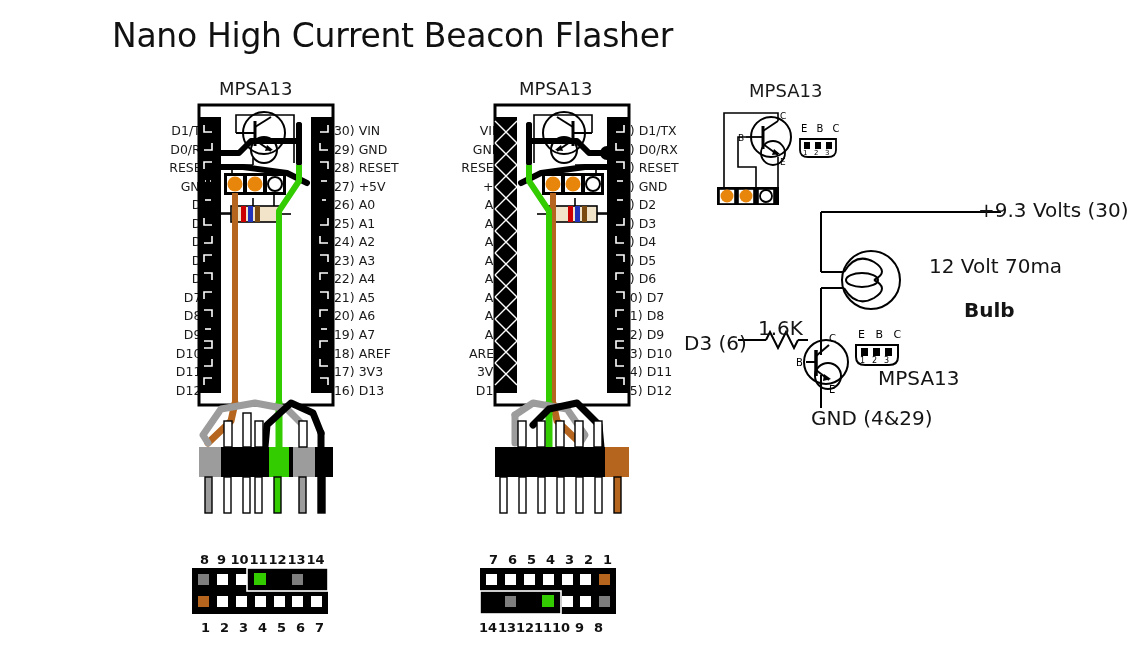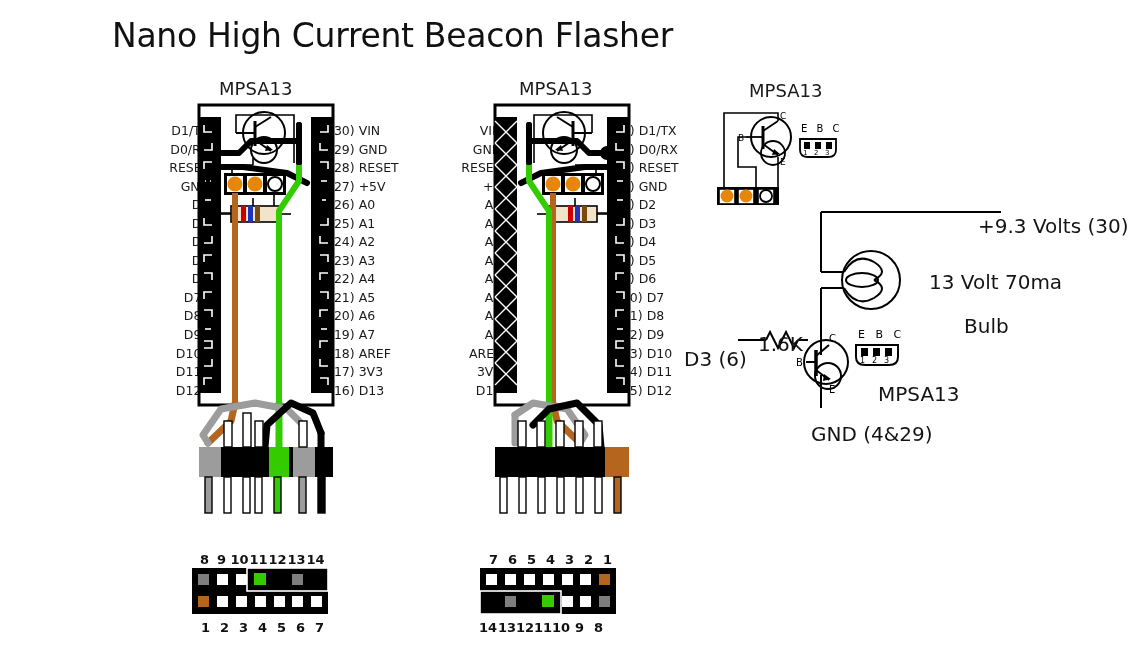--- a/index.html
+++ b/index.html
@@ -47,21 +47,20 @@
   }
   .pin-col div { height: 18.55px; }
   .pin-col.right-align { text-align: right; }
   .pin-col.left-align { text-align: left; }
 
   .schem-text {
     position: absolute;
     font-size: 20px;
     color: #141414;
     white-space: nowrap;
-    margin-top: 16px;
   }
   .conn-nums {
     position: absolute;
     font-size: 13px;
     font-weight: bold;
     color: #111;
     white-space: nowrap;
   }
   svg { display: block; overflow: visible; }
   .abs { position: absolute; }
@@ -474,22 +473,22 @@
       <rect x="65" y="158" width="7" height="8" fill="#000"></rect>
       <rect x="77" y="158" width="7" height="8" fill="#000"></rect>
       <rect x="89" y="158" width="7" height="8" fill="#000"></rect>
       <text x="64" y="173" font-family="DejaVu Sans, sans-serif" font-size="8" fill="#000">1</text>
       <text x="76" y="173" font-family="DejaVu Sans, sans-serif" font-size="8" fill="#000">2</text>
       <text x="88" y="173" font-family="DejaVu Sans, sans-serif" font-size="8" fill="#000">3</text>
     </g>
   </svg>
 
   <div class="schem-text" style="left:962px; top:198px;">+9.3 Volts (30)</div>
-  <div class="schem-text" style="left:913px; top:254px;">13 Volt  70ma</div>
-  <div class="schem-text" style="left:948px; top:298px;">Bulb</div>
+  <div class="schem-text" style="left:913px; top:254px;">12 Volt  70ma</div>
+  <div class="schem-text" style="left:948px; top:298px;font-weight:bold;">Bulb</div>
   <div class="schem-text" style="left:668px; top:331px;">D3 (6)</div>
   <div class="schem-text" style="left:742px; top:316px;">1.6K</div>
   <div class="schem-text" style="left:862px; top:366px;">MPSA13</div>
   <div class="schem-text" style="left:795px; top:406px;text-align:center;">GND (4&amp;29)</div>
 
   <div class="conn-nums" style="left:180px; top:552px; letter-spacing:0px;">
     <span style="display:inline-block; width:17px; text-align:center;">8</span><span style="display:inline-block; width:17px; text-align:center;">9</span><span style="display:inline-block; width:19px; text-align:center;">10</span><span style="display:inline-block; width:19px; text-align:center;">11</span><span style="display:inline-block; width:19px; text-align:center;">12</span><span style="display:inline-block; width:19px; text-align:center;">13</span><span style="display:inline-block; width:19px; text-align:center;">14</span>
   </div>
 
   <svg class="abs" style="left:176px; top:568px;" width="136" height="46" viewBox="0 0 136 46">

